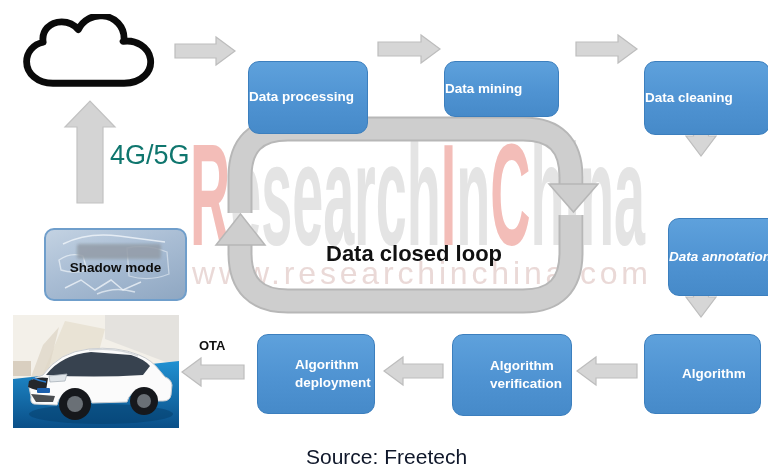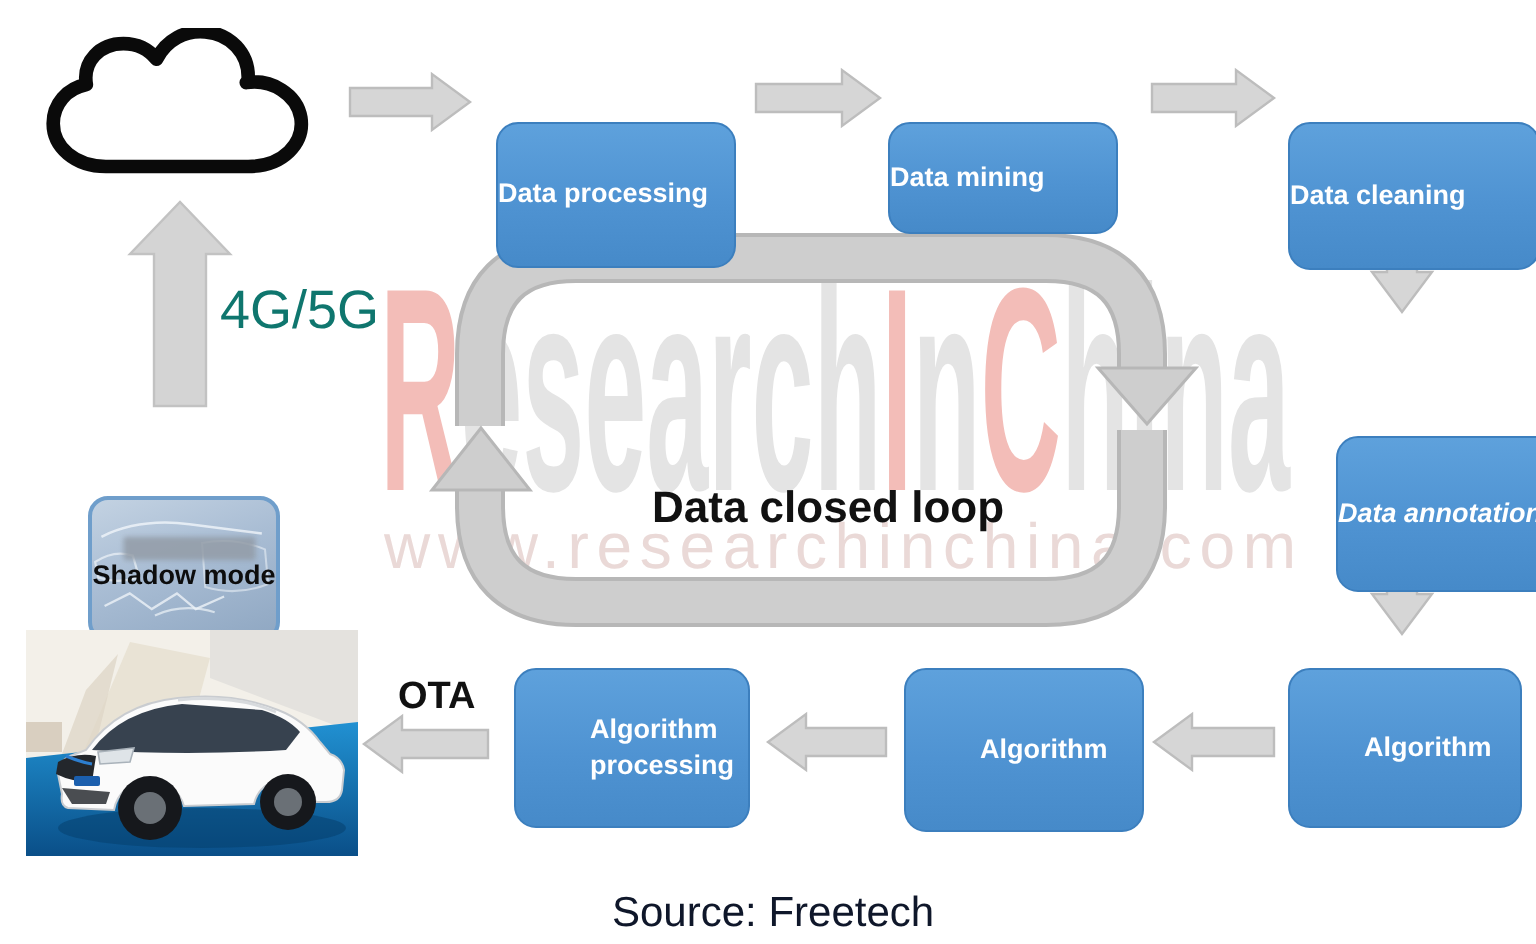--- a/index.html
+++ b/index.html
@@ -34,29 +34,28 @@
   .b-cleaning{left:644px;top:13px;width:126px;height:74px;}
   .b-annotation{left:668px;top:170px;width:132px;height:78px;font-style:italic;}
   .b-training{left:644px;top:334px;width:117px;height:80px;}
   .b-verification{left:452px;top:334px;width:120px;height:82px;}
   .b-deployment{left:257px;top:334px;width:118px;height:80px;}
 
   .cloud{position:absolute;left:20px;top:14px;width:138px;height:78px;}
 
   .net-label{position:absolute;left:110px;top:140px;font-size:27px;color:#0f766e;}
   .loop-title{position:absolute;left:326px;top:205px;font-size:22px;font-weight:bold;color:#111111;margin-top:36px;}
-  .ota-label{position:absolute;left:199px;top:338px;font-size:19px;font-weight:bold;color:#111111;}
+  .ota-label{position:absolute;left:199px;top:338px;font-size:13px;font-weight:bold;color:#111111;}
   .source{position:absolute;left:306px;top:445px;font-size:21px;color:#0f172a;}
 
   .shadow-card{
-    position:absolute;left:44px;top:228px;width:96px;height:73px;box-sizing:border-box;
+    position:absolute;left:44px;top:228px;width:143px;height:73px;box-sizing:border-box;
     border-radius:10px;border:2px solid #6f9ecb;
     background:linear-gradient(160deg,#c3d2e2 0%,#a9bdd4 45%,#8fa7c2 100%);
     overflow:hidden;
-    margin-top:20px;
   }
   .shadow-card .art{position:absolute;left:0;top:0;width:100%;height:100%;}
   .shadow-card .lbl{
     position:absolute;left:0;right:0;top:30px;text-align:center;
     font-size:13.5px;font-weight:bold;color:#0d0d0d;
   }
   .car{position:absolute;left:13px;top:315px;width:166px;height:113px;}
   .car svg{width:100%;height:100%;display:block;}
 </style>
 </head>
@@ -112,24 +111,25 @@
     <span>Data cleaning</span>
   </div>
   <div class="box center b-annotation">
     <span>Data annotation</span>
   </div>
   <div class="box left b-training">
     <span>Algorithm</span>
   </div>
   <div class="box left b-verification">
     <span>Algorithm</span>
+    <span>verification</span>
   </div>
   <div class="box left b-deployment">
     <span>Algorithm</span>
-    <span>processing</span>
+    <span>deployment</span>
   </div>
 
   <div class="shadow-card">
     <svg class="art" viewBox="0 0 117 69">
       <defs>
           <filter id="bl" x="-30%" y="-30%" width="160%" height="160%">
             <feGaussianBlur stdDeviation="1.6"></feGaussianBlur>
           </filter>
         </defs>
       <path d="M6,14 Q30,2 62,6 L108,12" fill="none" stroke="#f0f5fa" stroke-width="1.6" opacity="0.8"></path>

